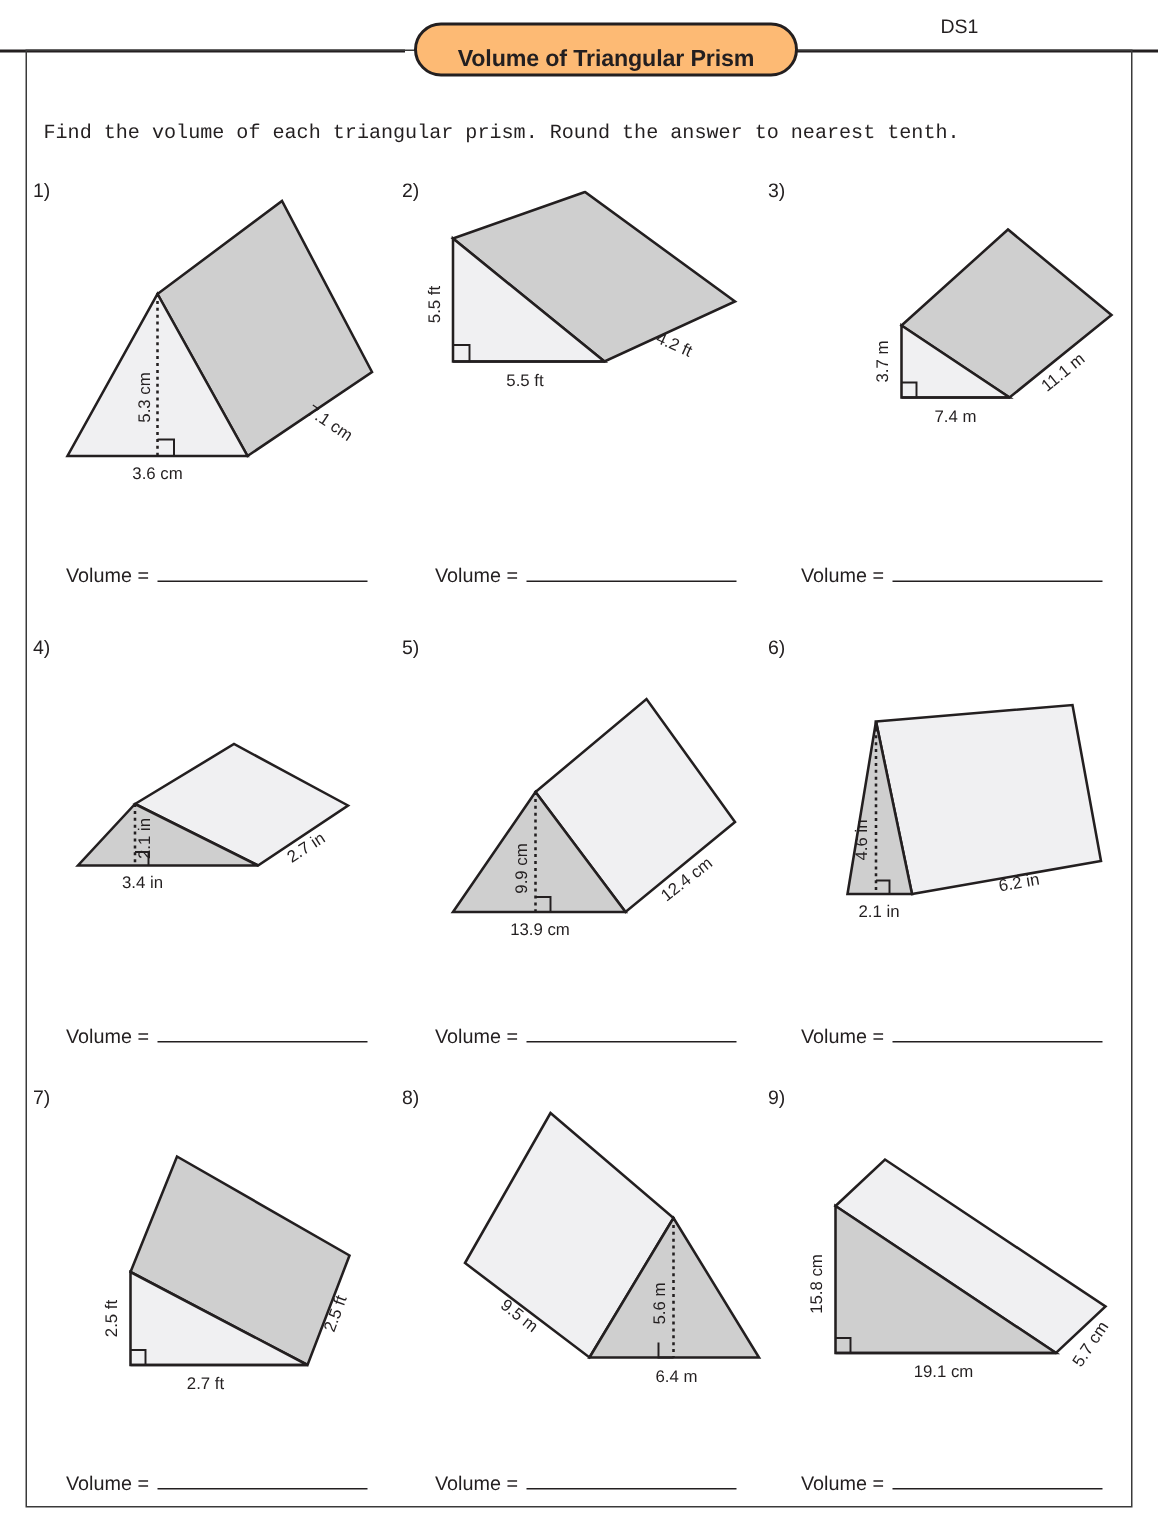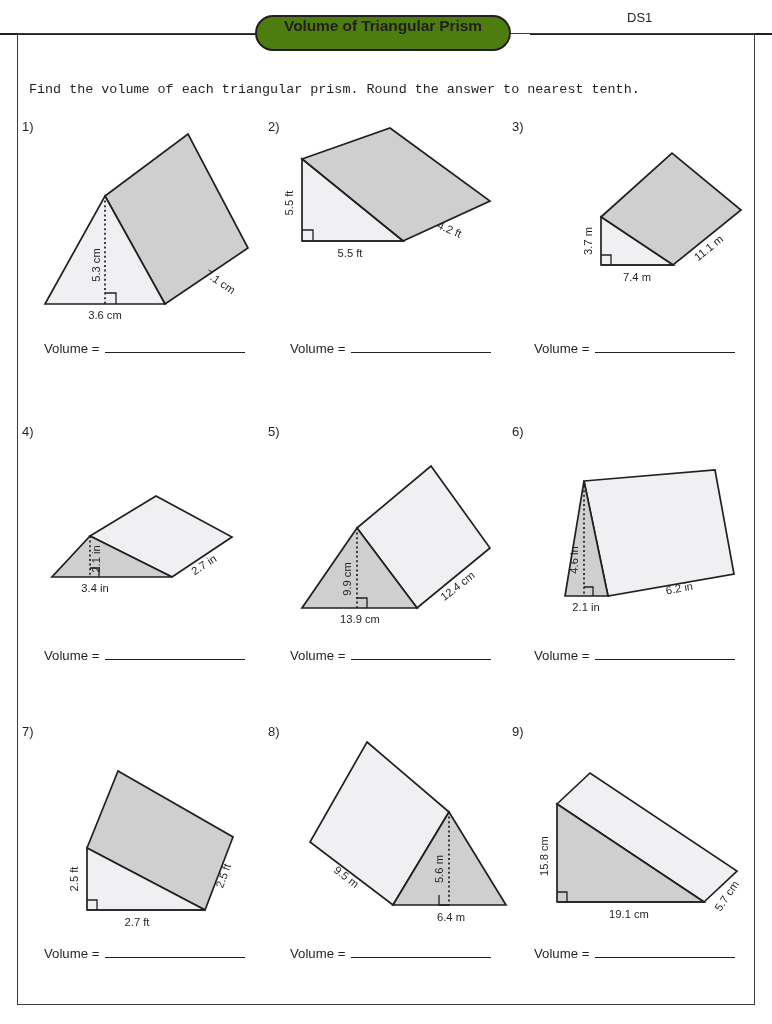--- a/index.html
+++ b/index.html
@@ -12,25 +12,25 @@
     position:relative;
   }
   .page{position:absolute;left:0;top:0;width:772px;height:1024px;}
 
   
   .header{position:absolute;left:0;top:0;width:772px;height:48px;}
   .hrule{position:absolute;top:33px;height:2px;background:#231f20;}
   .hrule.left{left:0;width:270px;}
   .hrule.right{left:530px;width:242px;}
   .title-pill{
-    position:absolute;left:255px;top:15px;
+    position:absolute;left:276px;top:15px;
     width:256px;height:36px;
     border:2.5px solid #231f20;border-radius:18px;
-    background:#4d7c0f;
-    display:flex;align-items:flex-start;justify-content:center;
+    background:#fdba74;
+    display:flex;align-items:flex-end;justify-content:center;
     box-sizing:border-box;
     z-index:3;
   }
   .title-pill span{
     font-size:15.5px;font-weight:bold;letter-spacing:-0.1px;
     color:#231f20;white-space:nowrap;
   }
   .ds-label{
     position:absolute;left:627px;top:10px;
     font-size:13px;color:#231f20;font-weight:normal;
@@ -58,21 +58,21 @@
   }
   .figure{position:absolute;left:0;top:8px;width:246px;height:200px;}
   .figure svg{display:block;}
 
   .answer{
     position:absolute;left:22px;
     font-size:13.2px;color:#231f20;
     white-space:nowrap;
     display:flex;align-items:flex-end;
   }
-  .answer .lbl{display:inline-block;}
+  .answer .lbl{display:inline-block;margin-top:35px;}
   .answer .blank{
     display:inline-block;
     width:140px;height:1px;
     border-bottom:1.8px solid #231f20;
     margin-left:6px;margin-bottom:3px;
   }
 
   
   text{
     font-family:"Liberation Sans", sans-serif;

